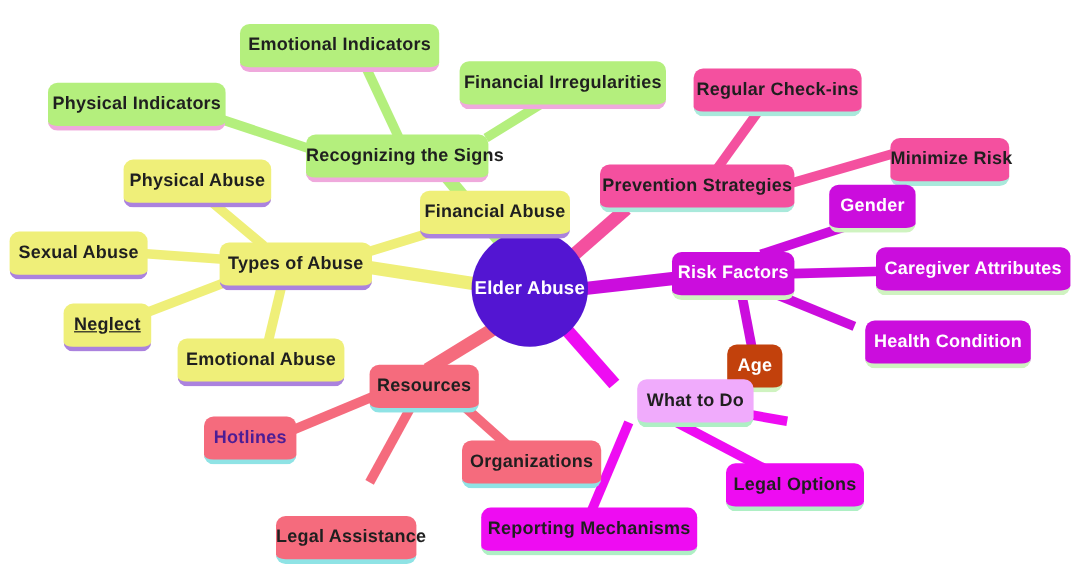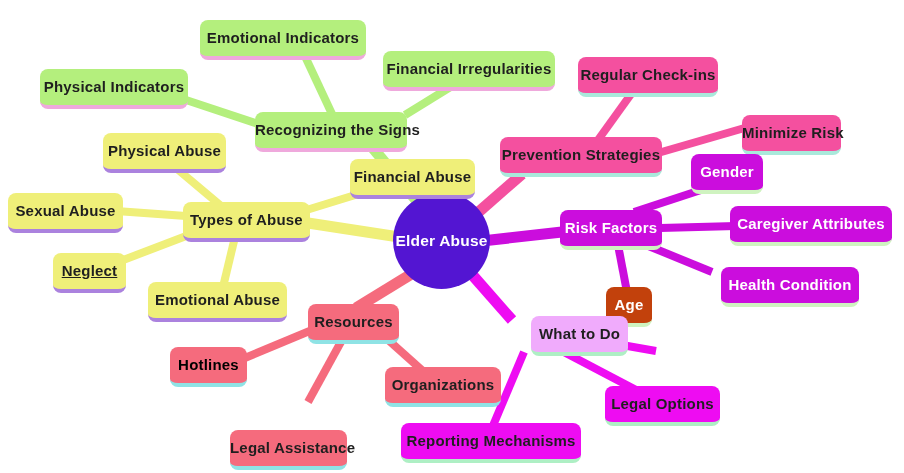--- a/index.html
+++ b/index.html
@@ -98,17 +98,17 @@
   <div class="node branch-3" style="left: 691px; top: 154px; width: 72px; background: rgb(203, 13, 221); border-bottom-color: rgb(207, 243, 192); color: rgb(255, 255, 255);">Gender</div>
   <div class="node branch-3" style="left: 730px; top: 206px; width: 162px; background: rgb(203, 13, 221); border-bottom-color: rgb(207, 243, 192); color: rgb(255, 255, 255);">Caregiver Attributes</div>
   <div class="node branch-3" style="left: 721px; top: 267px; width: 138px; background: rgb(203, 13, 221); border-bottom-color: rgb(207, 243, 192); color: rgb(255, 255, 255);">Health Condition</div>
   <div class="node branch-3" style="left: 606px; top: 287px; width: 46px; background: #c2410c; border-bottom-color: rgb(207, 243, 192); color: rgb(255, 255, 255);">Age</div>
 
   <div class="node branch-4" style="left: 487px; top: 316px; width: 97px; background: #f0abfc; border-bottom-color: rgb(174, 239, 196); color: rgb(31, 31, 31); margin-left: 44px;">What to Do</div>
   <div class="node branch-4" style="left: 605px; top: 386px; width: 115px; background: rgb(238, 12, 242); border-bottom-color: rgb(174, 239, 196); color: rgb(31, 31, 31);">Legal Options</div>
   <div class="node branch-4" style="left: 401px; top: 423px; width: 180px; background: rgb(238, 12, 242); border-bottom-color: rgb(174, 239, 196); color: rgb(31, 31, 31);">Reporting Mechanisms</div>
 
   <div class="node branch-5" style="left: 308px; top: 304px; width: 91px; background: rgb(245, 107, 125); border-bottom-color: rgb(143, 227, 229); color: rgb(31, 31, 31);">Resources</div>
-  <div class="node branch-5" style="left: 170px; top: 347px; width: 77px; background: rgb(245, 107, 125); border-bottom-color: rgb(143, 227, 229); color: #000000;">Hotlines</div>
+  <div class="node branch-5" style="left: 170px; top: 347px; width: 77px; background: rgb(245, 107, 125); border-bottom-color: rgb(143, 227, 229); color: #4c1d95;">Hotlines</div>
   <div class="node branch-5" style="left: 230px; top: 396px; width: 117px; background: rgb(245, 107, 125); border-bottom-color: rgb(143, 227, 229); color: rgb(31, 31, 31); margin-top: 34px;">Legal Assistance</div>
   <div class="node branch-5" style="left: 385px; top: 367px; width: 116px; background: rgb(245, 107, 125); border-bottom-color: rgb(143, 227, 229); color: rgb(31, 31, 31);">Organizations</div>
 
 </div>
 
 </body></html>

